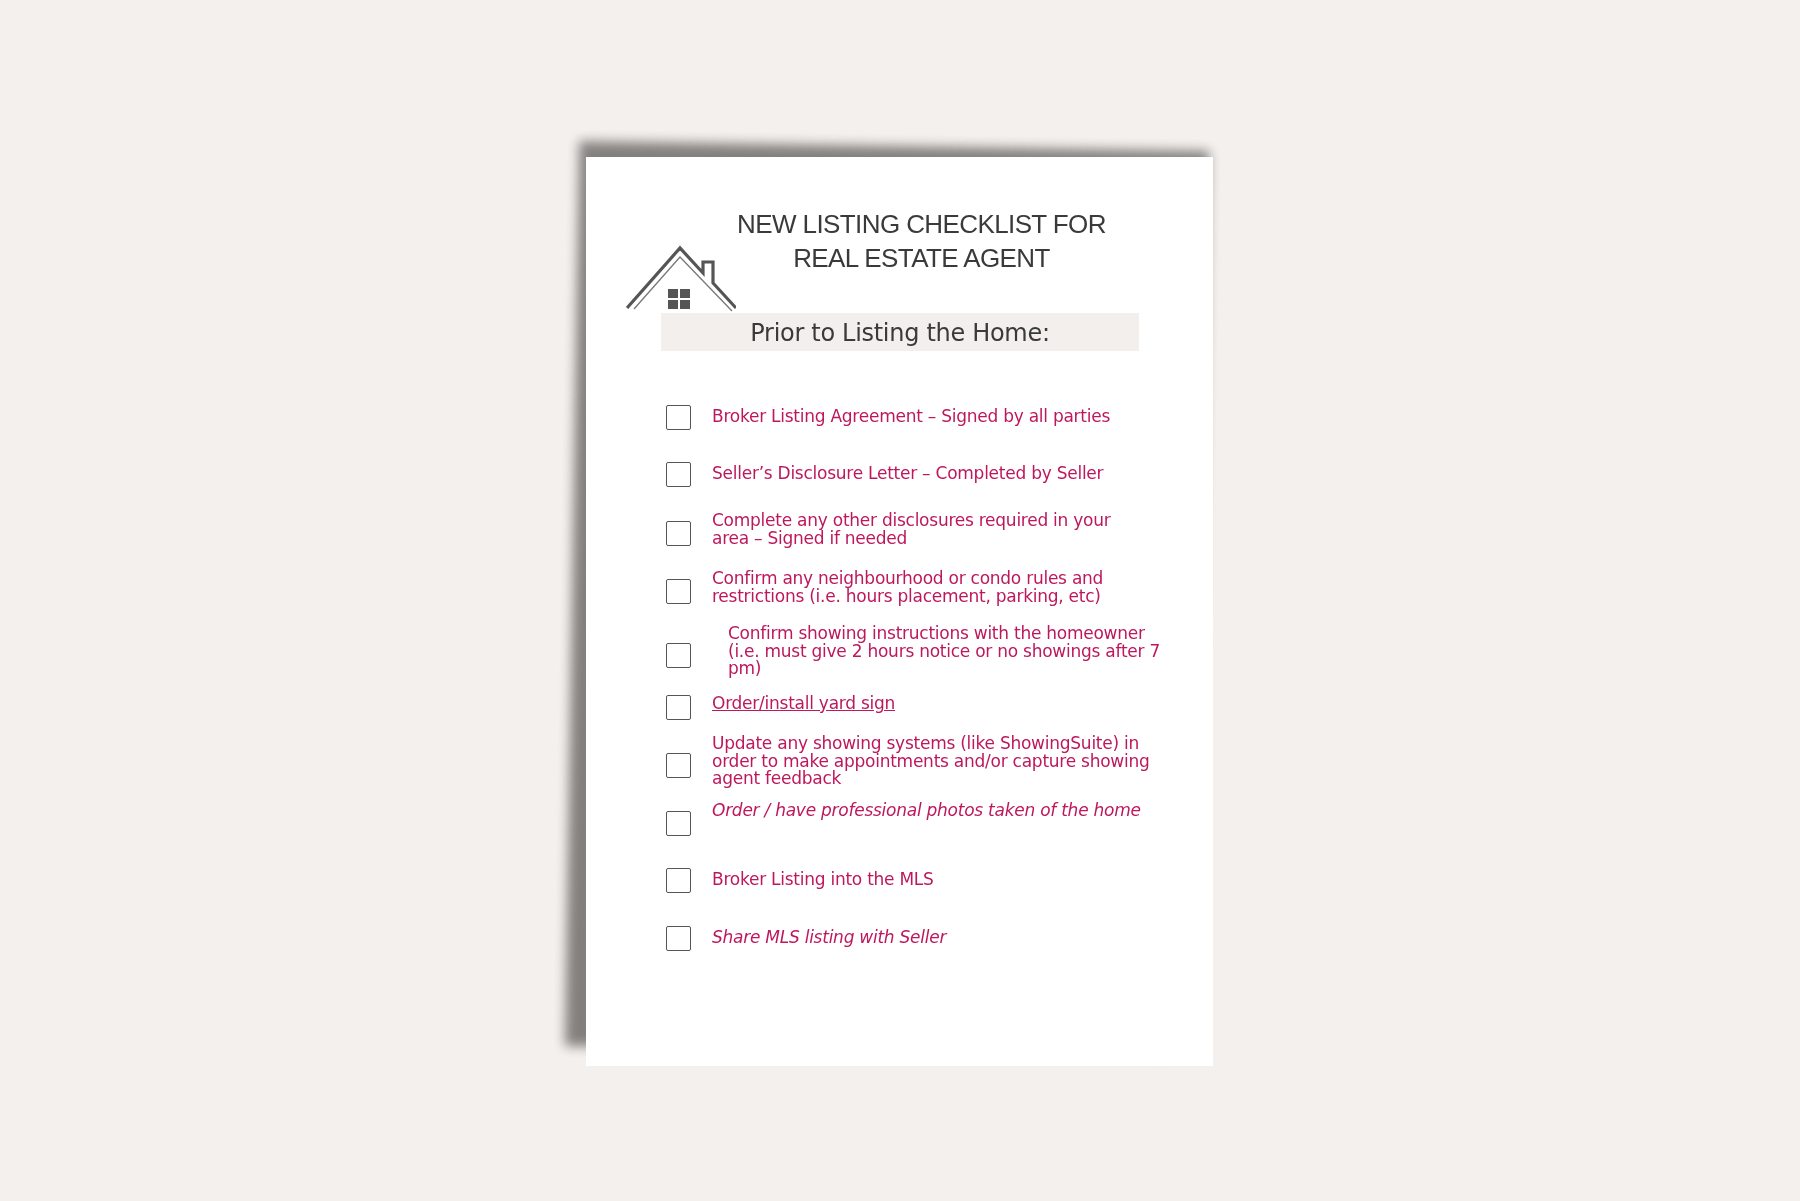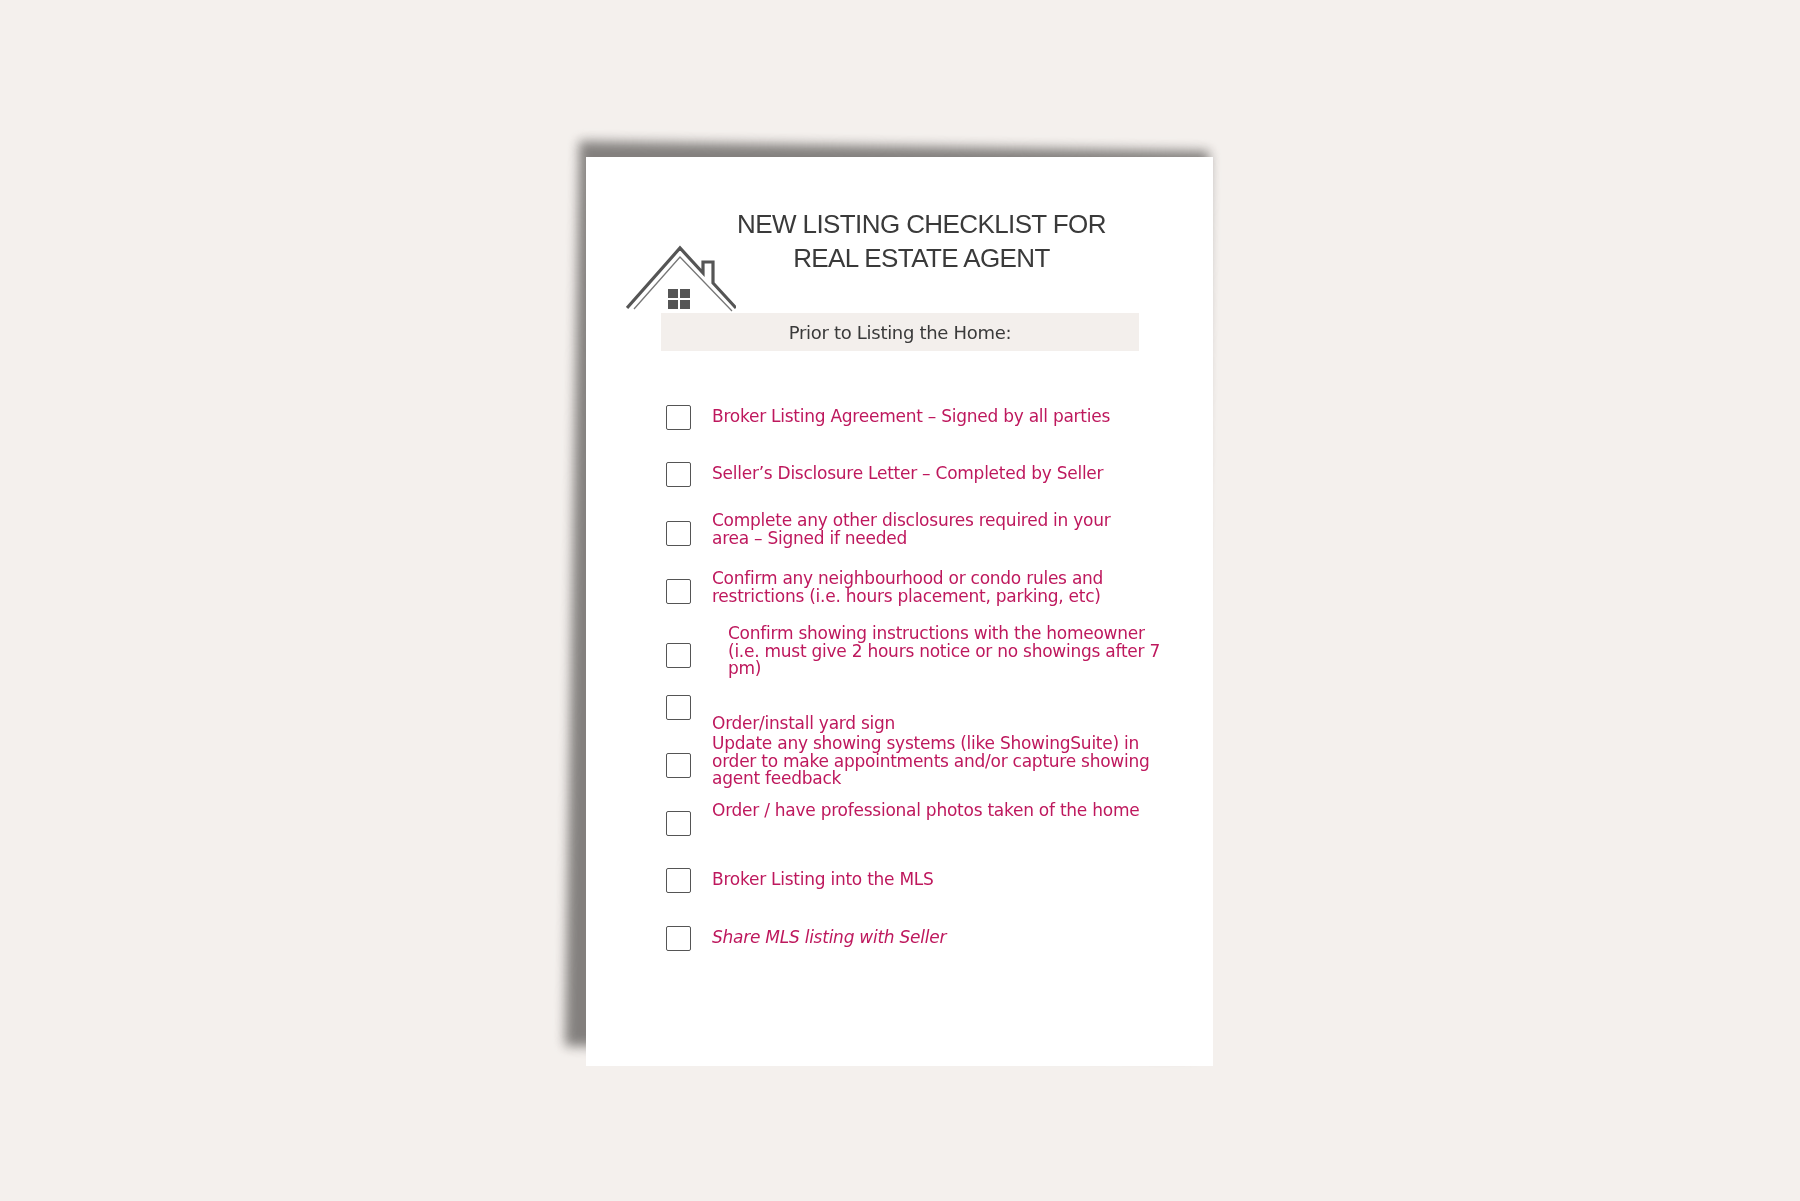--- a/index.html
+++ b/index.html
@@ -45,21 +45,21 @@
       left: 40px; top: 86px;
       width: 110px; height: 70px;
     }
     .banner {
       position: absolute;
       left: 75px; top: 156px;
       width: 478px; height: 38px;
       background: #f3efec;
       text-align: center;
       color: #3a3a3a;
-      font-size: 18px;
+      font-size: 24px;
       line-height: 40px;
       font-family: "DejaVu Sans", sans-serif;
       font-weight: normal;
       letter-spacing: -0.3px;
     }
     .item {
       position: absolute;
       left: 80px;
       width: 480px;
     }
@@ -130,31 +130,31 @@
     <div class="label" style="top:-9px;">Confirm any neighbourhood or condo rules and restrictions (i.e. hours placement, parking, etc)</div>
   </div>
 
   <div class="item" style="top:486px;">
     <div class="box" style="top:0;"></div>
     <div class="label" style="top:-18px;margin-left:16px;">Confirm showing instructions with the homeowner (i.e. must give 2 hours notice or no showings after 7 pm)</div>
   </div>
 
   <div class="item" style="top:538px;">
     <div class="box" style="top:0;"></div>
-    <div class="label" style="top:20px;">Order/install yard sign</div>
+    <div class="label" style="top:0;text-decoration:underline;">Order/install yard sign</div>
   </div>
 
   <div class="item" style="top:596px;">
     <div class="box" style="top:0;"></div>
     <div class="label" style="top:-18px;">Update any showing systems (like ShowingSuite) in order to make appointments and/or capture showing agent feedback</div>
   </div>
 
   <div class="item" style="top:654px;">
     <div class="box" style="top:0;"></div>
-    <div class="label" style="top:-9px;">Order / have professional photos taken of the home</div>
+    <div class="label" style="top:-9px;font-style:italic;">Order / have professional photos taken of the home</div>
   </div>
 
   <div class="item" style="top:711px;">
     <div class="box" style="top:0;"></div>
     <div class="label" style="top:3px;">Broker Listing into the MLS</div>
   </div>
 
   <div class="item" style="top:769px;">
     <div class="box" style="top:0;"></div>
     <div class="label" style="top:3px;font-style:italic;">Share MLS listing with Seller</div>

